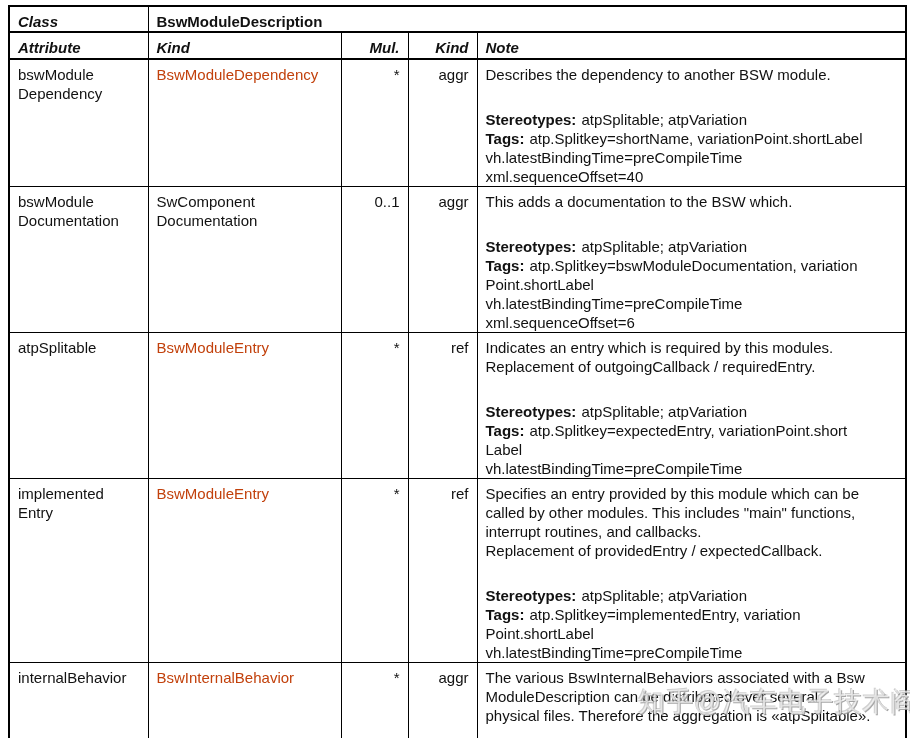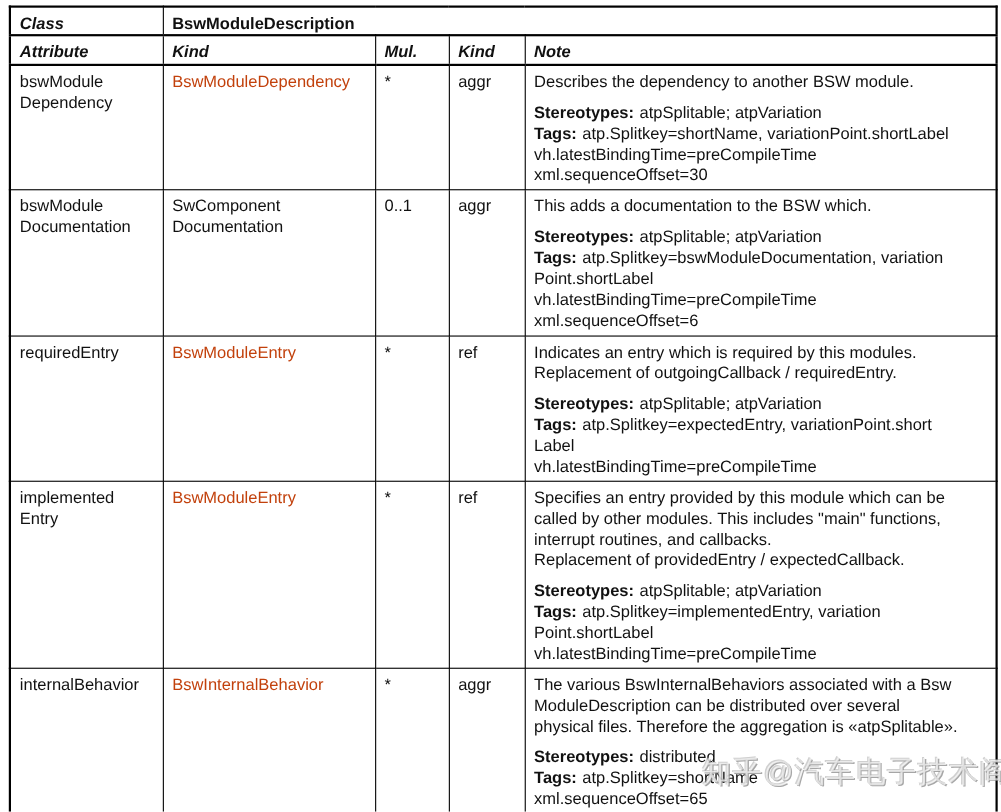--- a/index.html
+++ b/index.html
@@ -41,22 +41,22 @@
   tr.r3 { height: 132px; }
   tr.r4 { height: 170px; }
   tr.r5 { height: 150px; }
   .attr-text, .type-text, .desc, .val { white-space: pre-line; }
   .type-link {
     color: #c2410c;
     text-decoration: none;
     white-space: pre-line;
     cursor: pointer;
   }
-  td.c-mul, td.c-kind { text-align: left; }
-  .note-meta { margin-top: 9px; }
+  td.c-mul, td.c-kind { text-align: right; }
+  .note-meta { margin-top: 26px; }
   .lbl { font-weight: bold; margin-right: 5px; }
   .watermark {
     position: absolute;
     left: 638px;
     top: 684px;
     font-size: 27px;
     letter-spacing: 1px;
     white-space: nowrap;
     color: rgba(240, 240, 240, 0.75);
     text-shadow: 1px 1px 0 rgba(150,150,150,0.85), -1px -1px 0 rgba(170,170,170,0.55);
@@ -95,21 +95,21 @@
 Dependency</span></td>
       <td><a class="type-link">BswModuleDependency</a></td>
       <td class="c-mul">*</td>
       <td class="c-kind">aggr</td>
       <td>
         <div class="desc">Describes the dependency to another BSW module.</div>
         <div class="note-meta">
           <div><b class="lbl">Stereotypes:</b><span class="val">atpSplitable; atpVariation</span></div>
           <div><b class="lbl">Tags:</b><span class="val">atp.Splitkey=shortName, variationPoint.shortLabel
 vh.latestBindingTime=preCompileTime
-xml.sequenceOffset=30</span></div>
+xml.sequenceOffset=40</span></div>
         </div>
       </td>
     </tr>
 
     <tr class="r2">
       <td><span class="attr-text">bswModule
 Documentation</span></td>
       <td><span class="type-text">SwComponent
 Documentation</span></td>
       <td class="c-mul">0..1</td>
@@ -120,21 +120,21 @@
           <div><b class="lbl">Stereotypes:</b><span class="val">atpSplitable; atpVariation</span></div>
           <div><b class="lbl">Tags:</b><span class="val">atp.Splitkey=bswModuleDocumentation, variation
 Point.shortLabel
 vh.latestBindingTime=preCompileTime
 xml.sequenceOffset=6</span></div>
         </div>
       </td>
     </tr>
 
     <tr class="r3">
-      <td><span class="attr-text">requiredEntry</span></td>
+      <td><span class="attr-text">atpSplitable</span></td>
       <td><a class="type-link">BswModuleEntry</a></td>
       <td class="c-mul">*</td>
       <td class="c-kind">ref</td>
       <td>
         <div class="desc">Indicates an entry which is required by this modules.
 Replacement of outgoingCallback / requiredEntry.</div>
         <div class="note-meta">
           <div><b class="lbl">Stereotypes:</b><span class="val">atpSplitable; atpVariation</span></div>
           <div><b class="lbl">Tags:</b><span class="val">atp.Splitkey=expectedEntry, variationPoint.short
 Label

